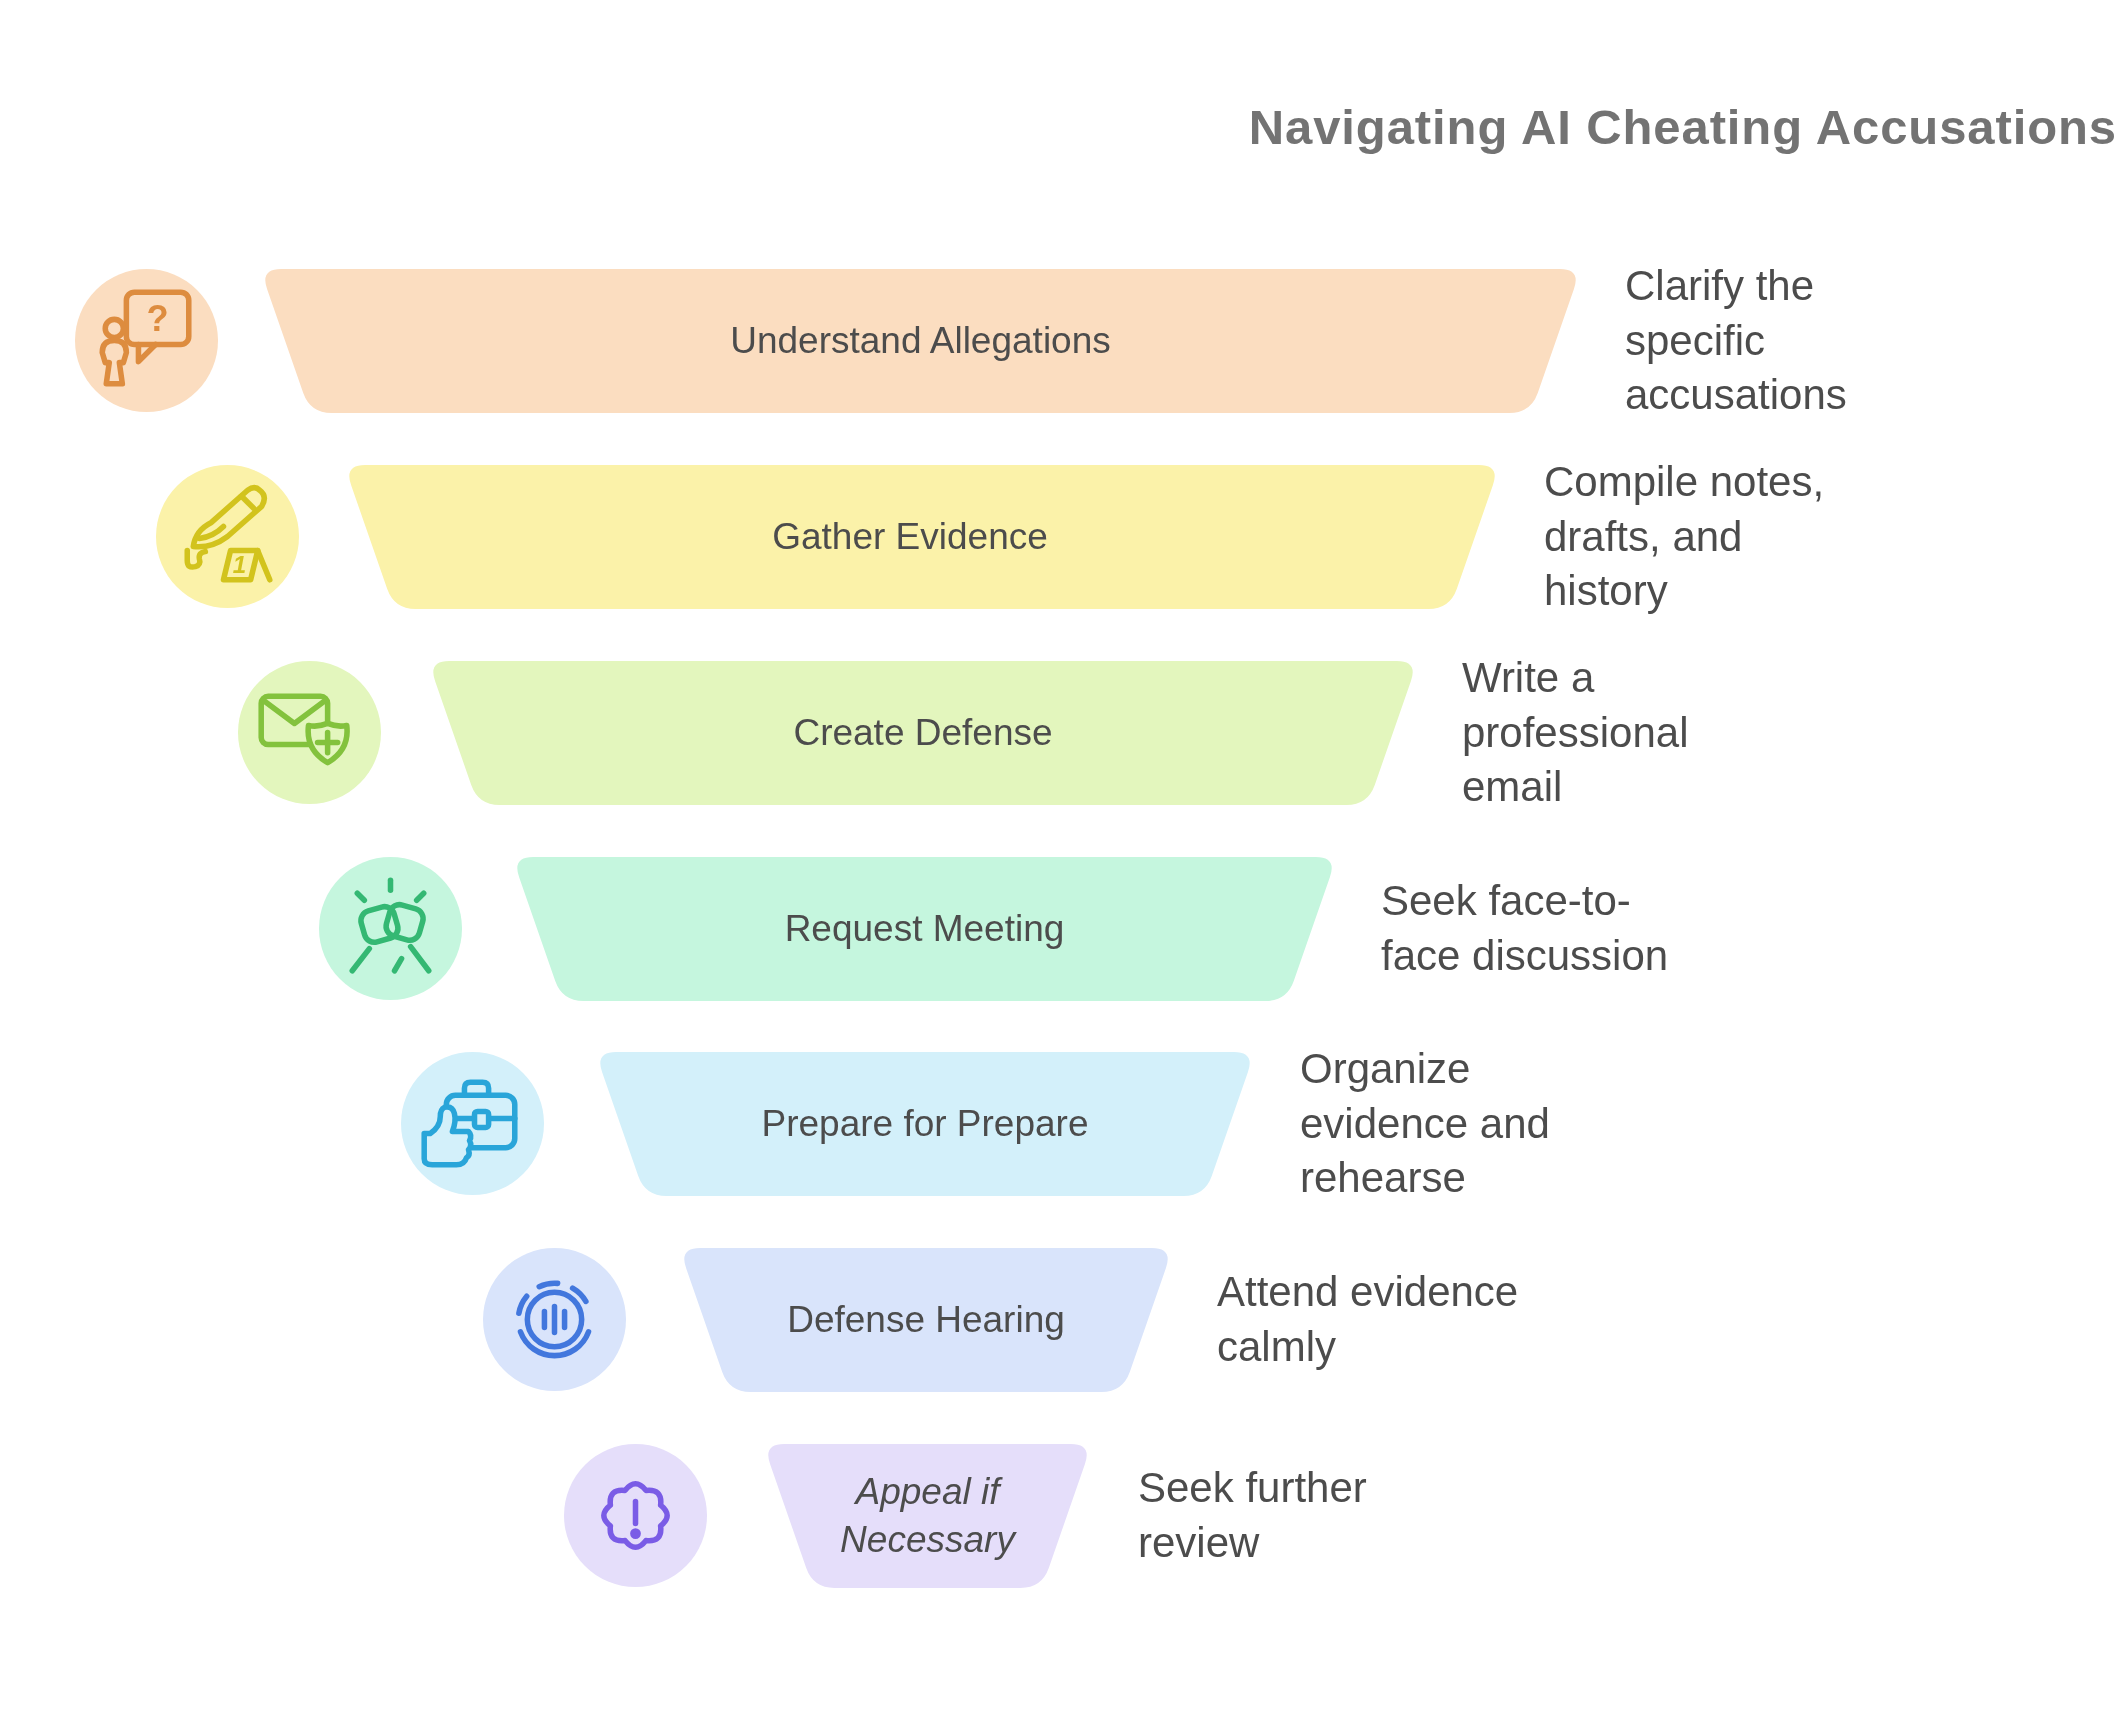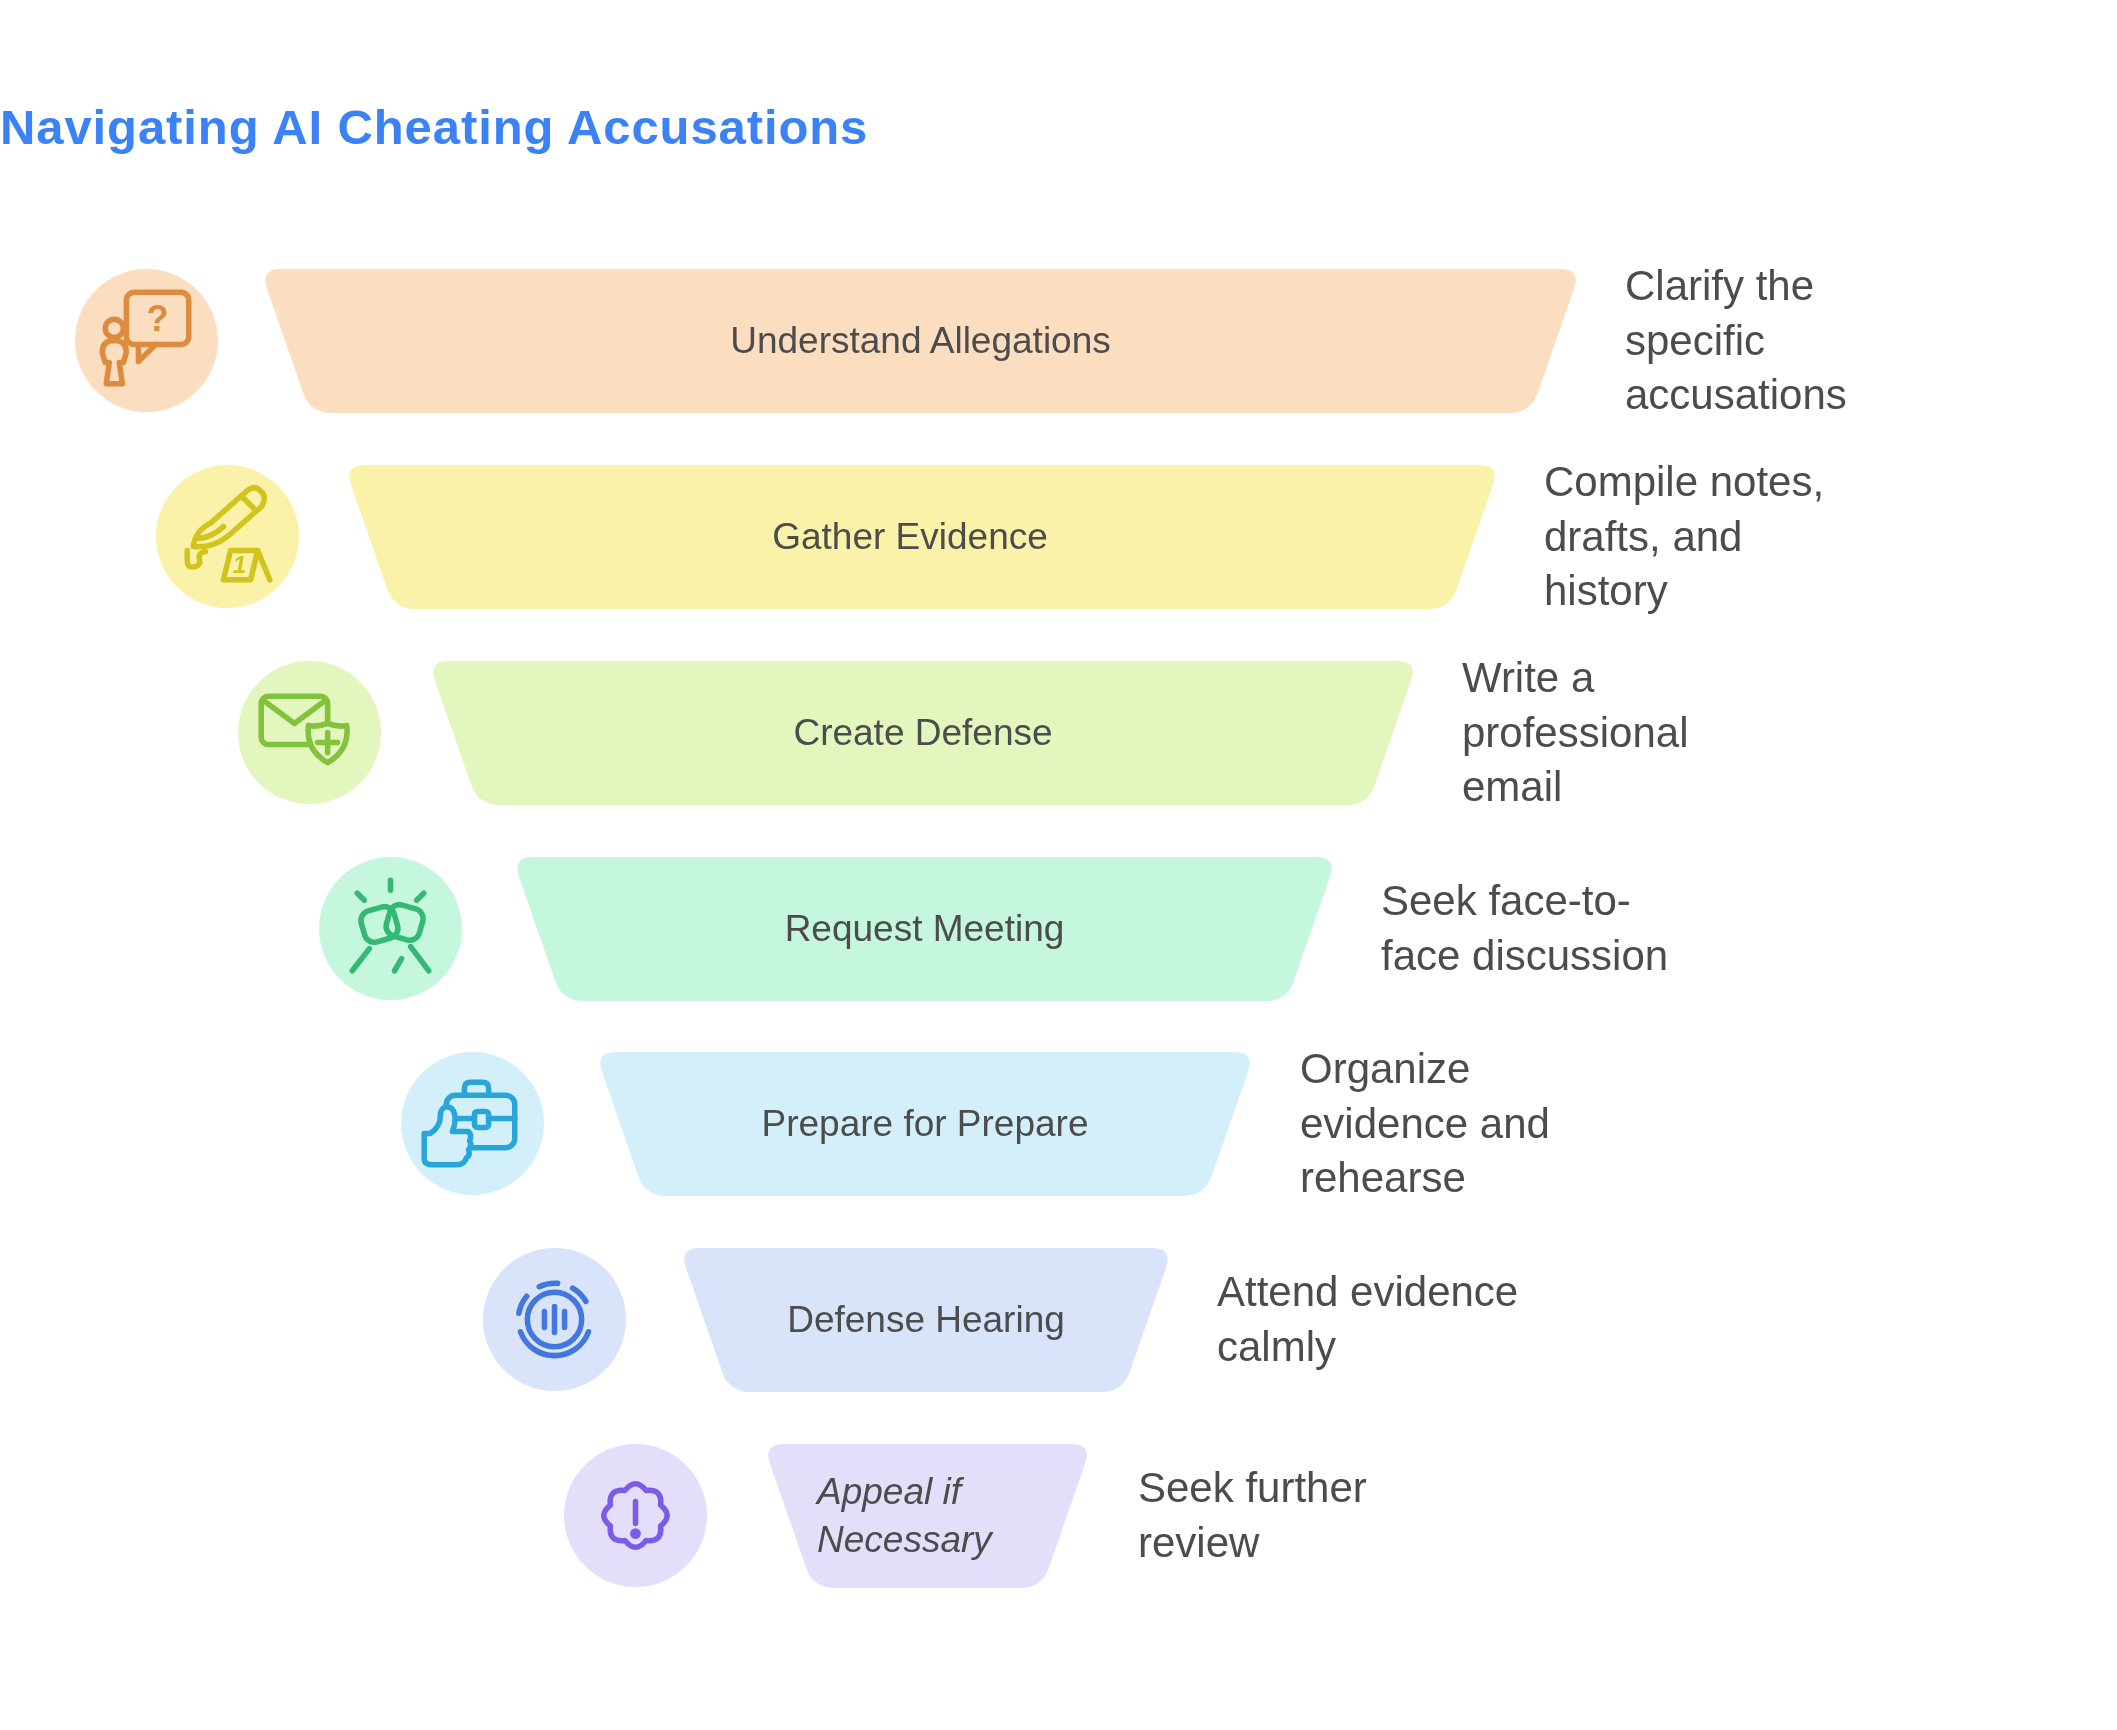--- a/index.html
+++ b/index.html
@@ -1,23 +1,23 @@
 <!DOCTYPE html>
 <html style="font-size:14px"><head>
 <meta charset="utf-8">
 <style>
   html,body{margin:0;padding:0;background:#ffffff;}
   #page{position:relative;width:2117px;height:1731px;background:#ffffff;overflow:hidden;
         font-family:"Liberation Sans",sans-serif;color:#4c4c4c;}
-  #title{position:absolute;left:0;top:99px;width:2117px;text-align:left;
-         font-size:49px;font-weight:700;letter-spacing:0.9px;color:#3b82f6;}
+  #title{position:absolute;left:0;top:99px;width:2117px;text-align:right;
+         font-size:49px;font-weight:700;letter-spacing:0.9px;color:#737373;}
   .icon-badge{position:absolute;}
   .trap{position:absolute;}
   .label{position:absolute;height:144px;display:flex;align-items:center;justify-content:center;
-         font-size:37px;font-weight:500;color:#4c4c4c;text-align:left;line-height:1.3;}
+         font-size:37px;font-weight:500;color:#4c4c4c;text-align:center;line-height:1.3;}
   .label .inner{display:inline-block;}
   .label--narrow .inner{max-width:221px;font-style:italic;}
   .desc{position:absolute;height:144px;display:flex;align-items:center;
         font-size:42px;color:#4c4c4c;line-height:1.3;}
   .icon-badge g{fill:none;stroke-width:5.5;stroke-linecap:round;stroke-linejoin:round;}
   .icon-badge text{stroke:none;font-family:"Liberation Sans",sans-serif;font-weight:bold;}
 </style>
 </head>
 <body>
 

